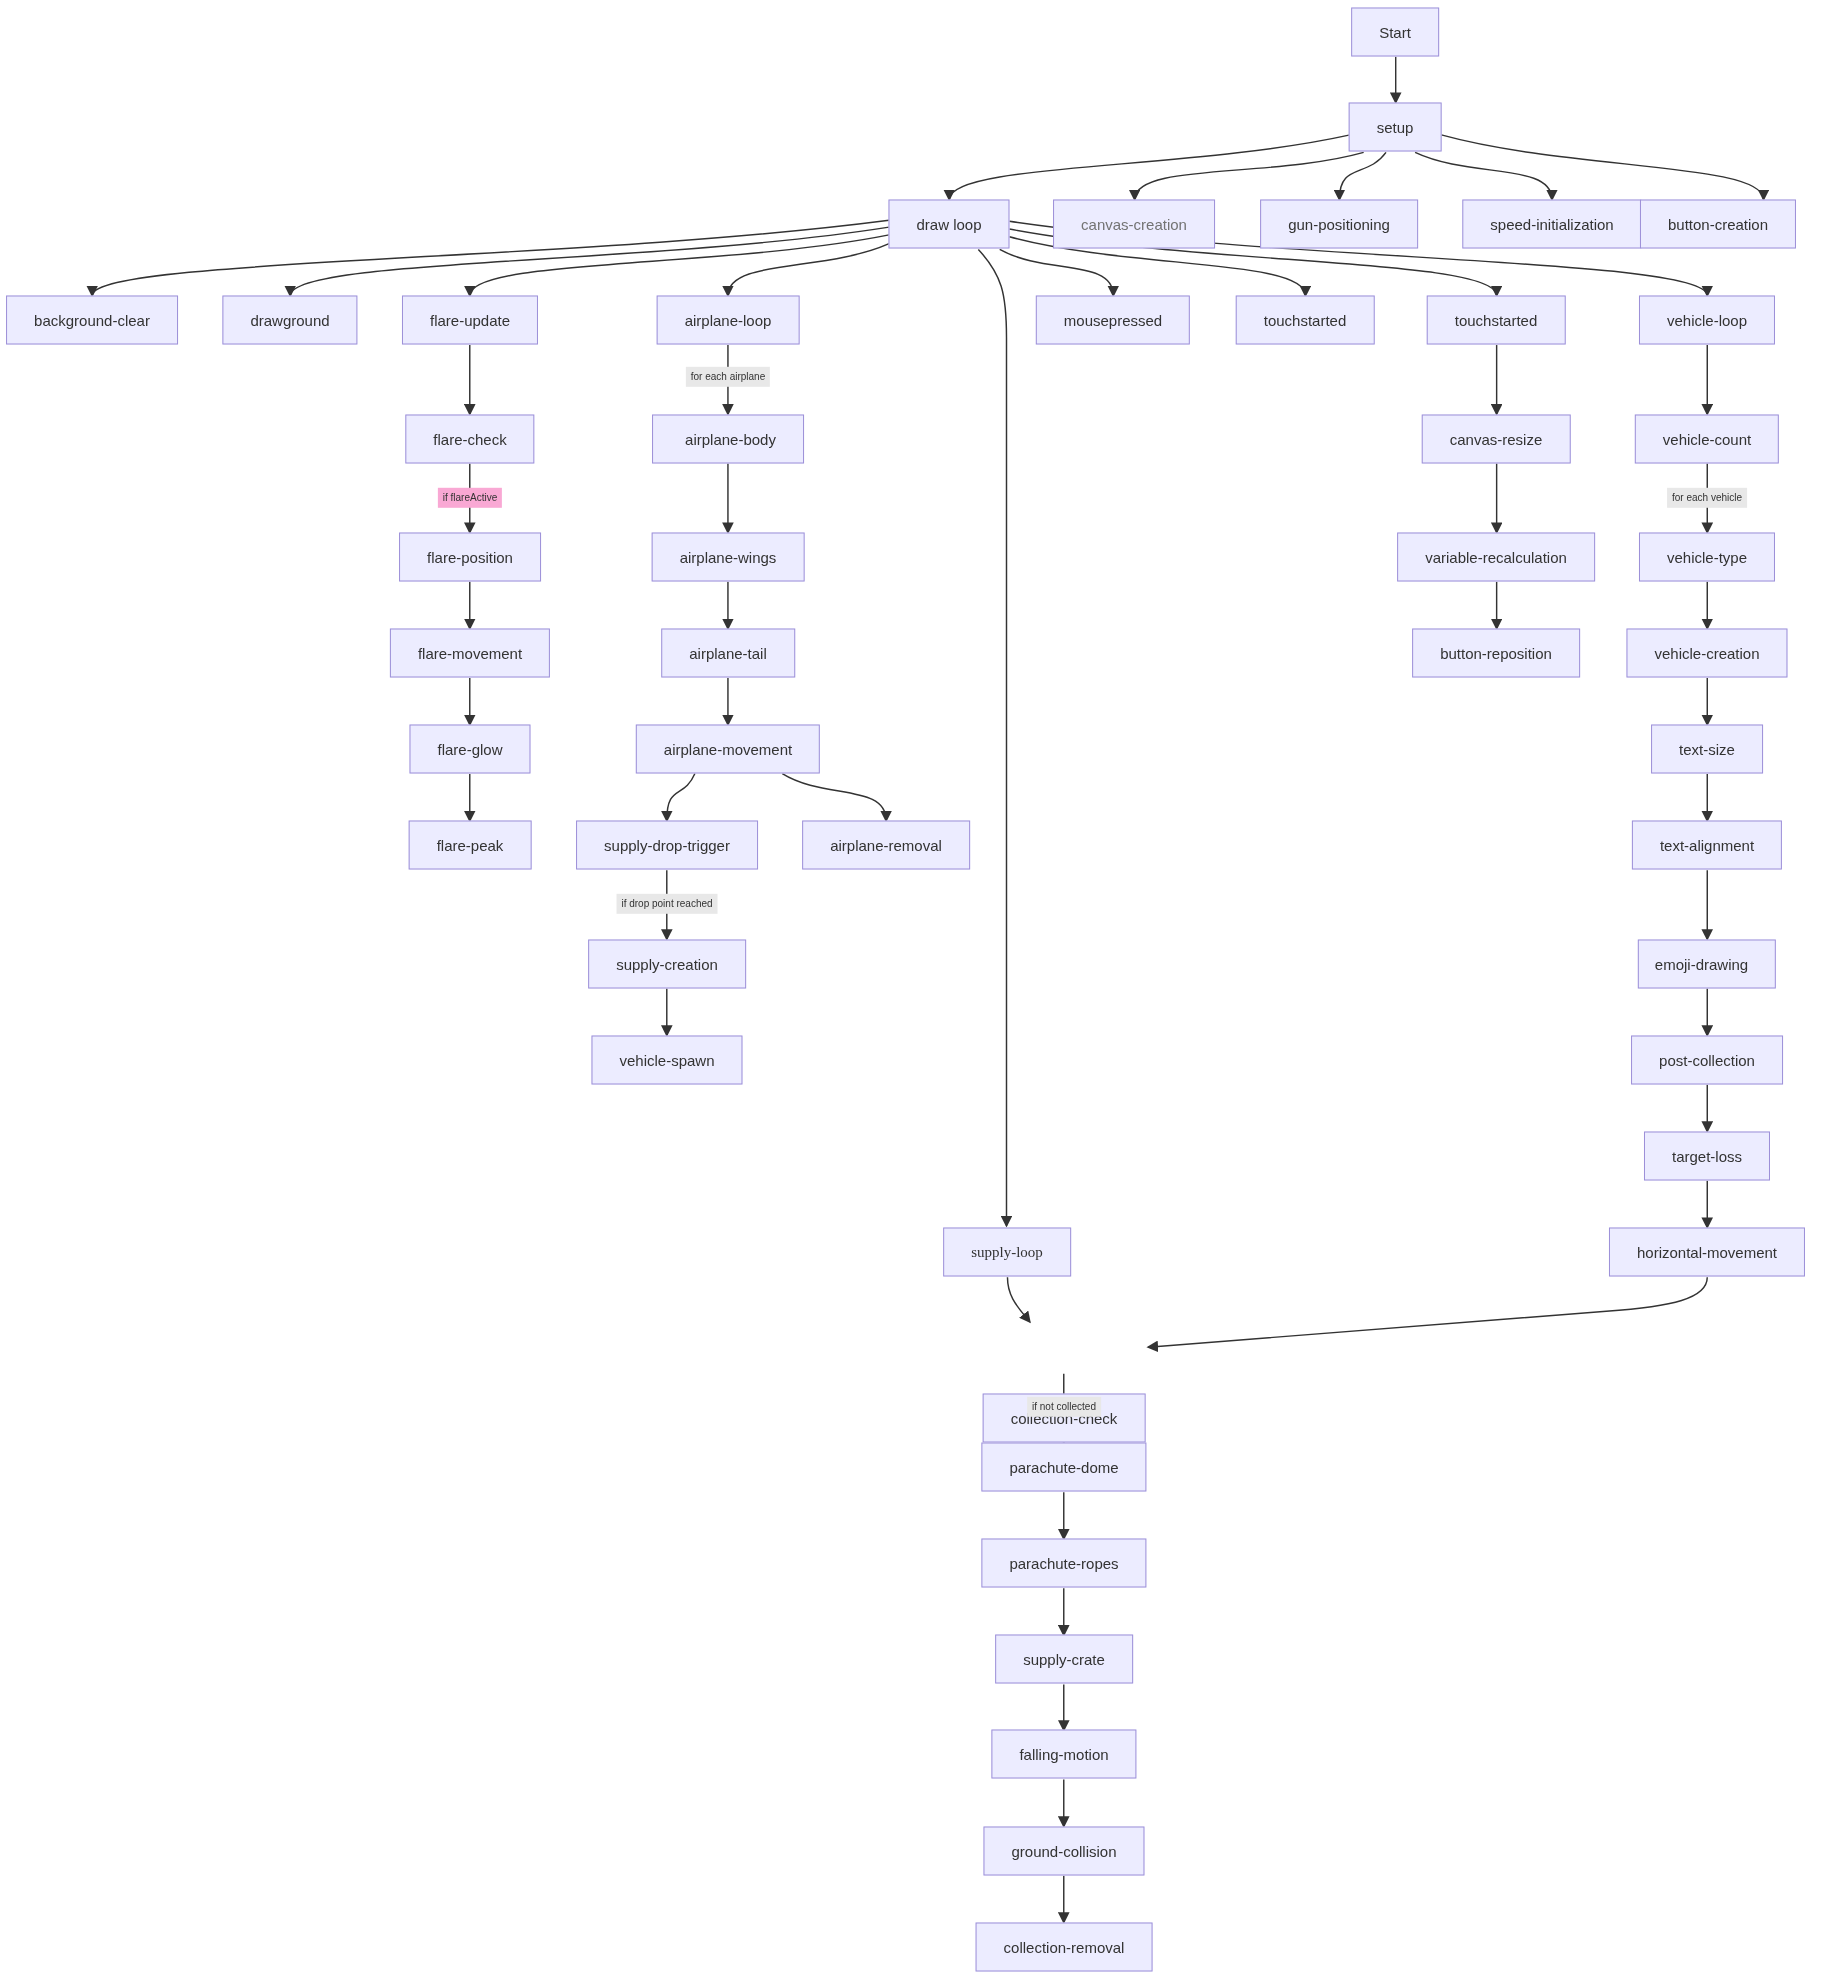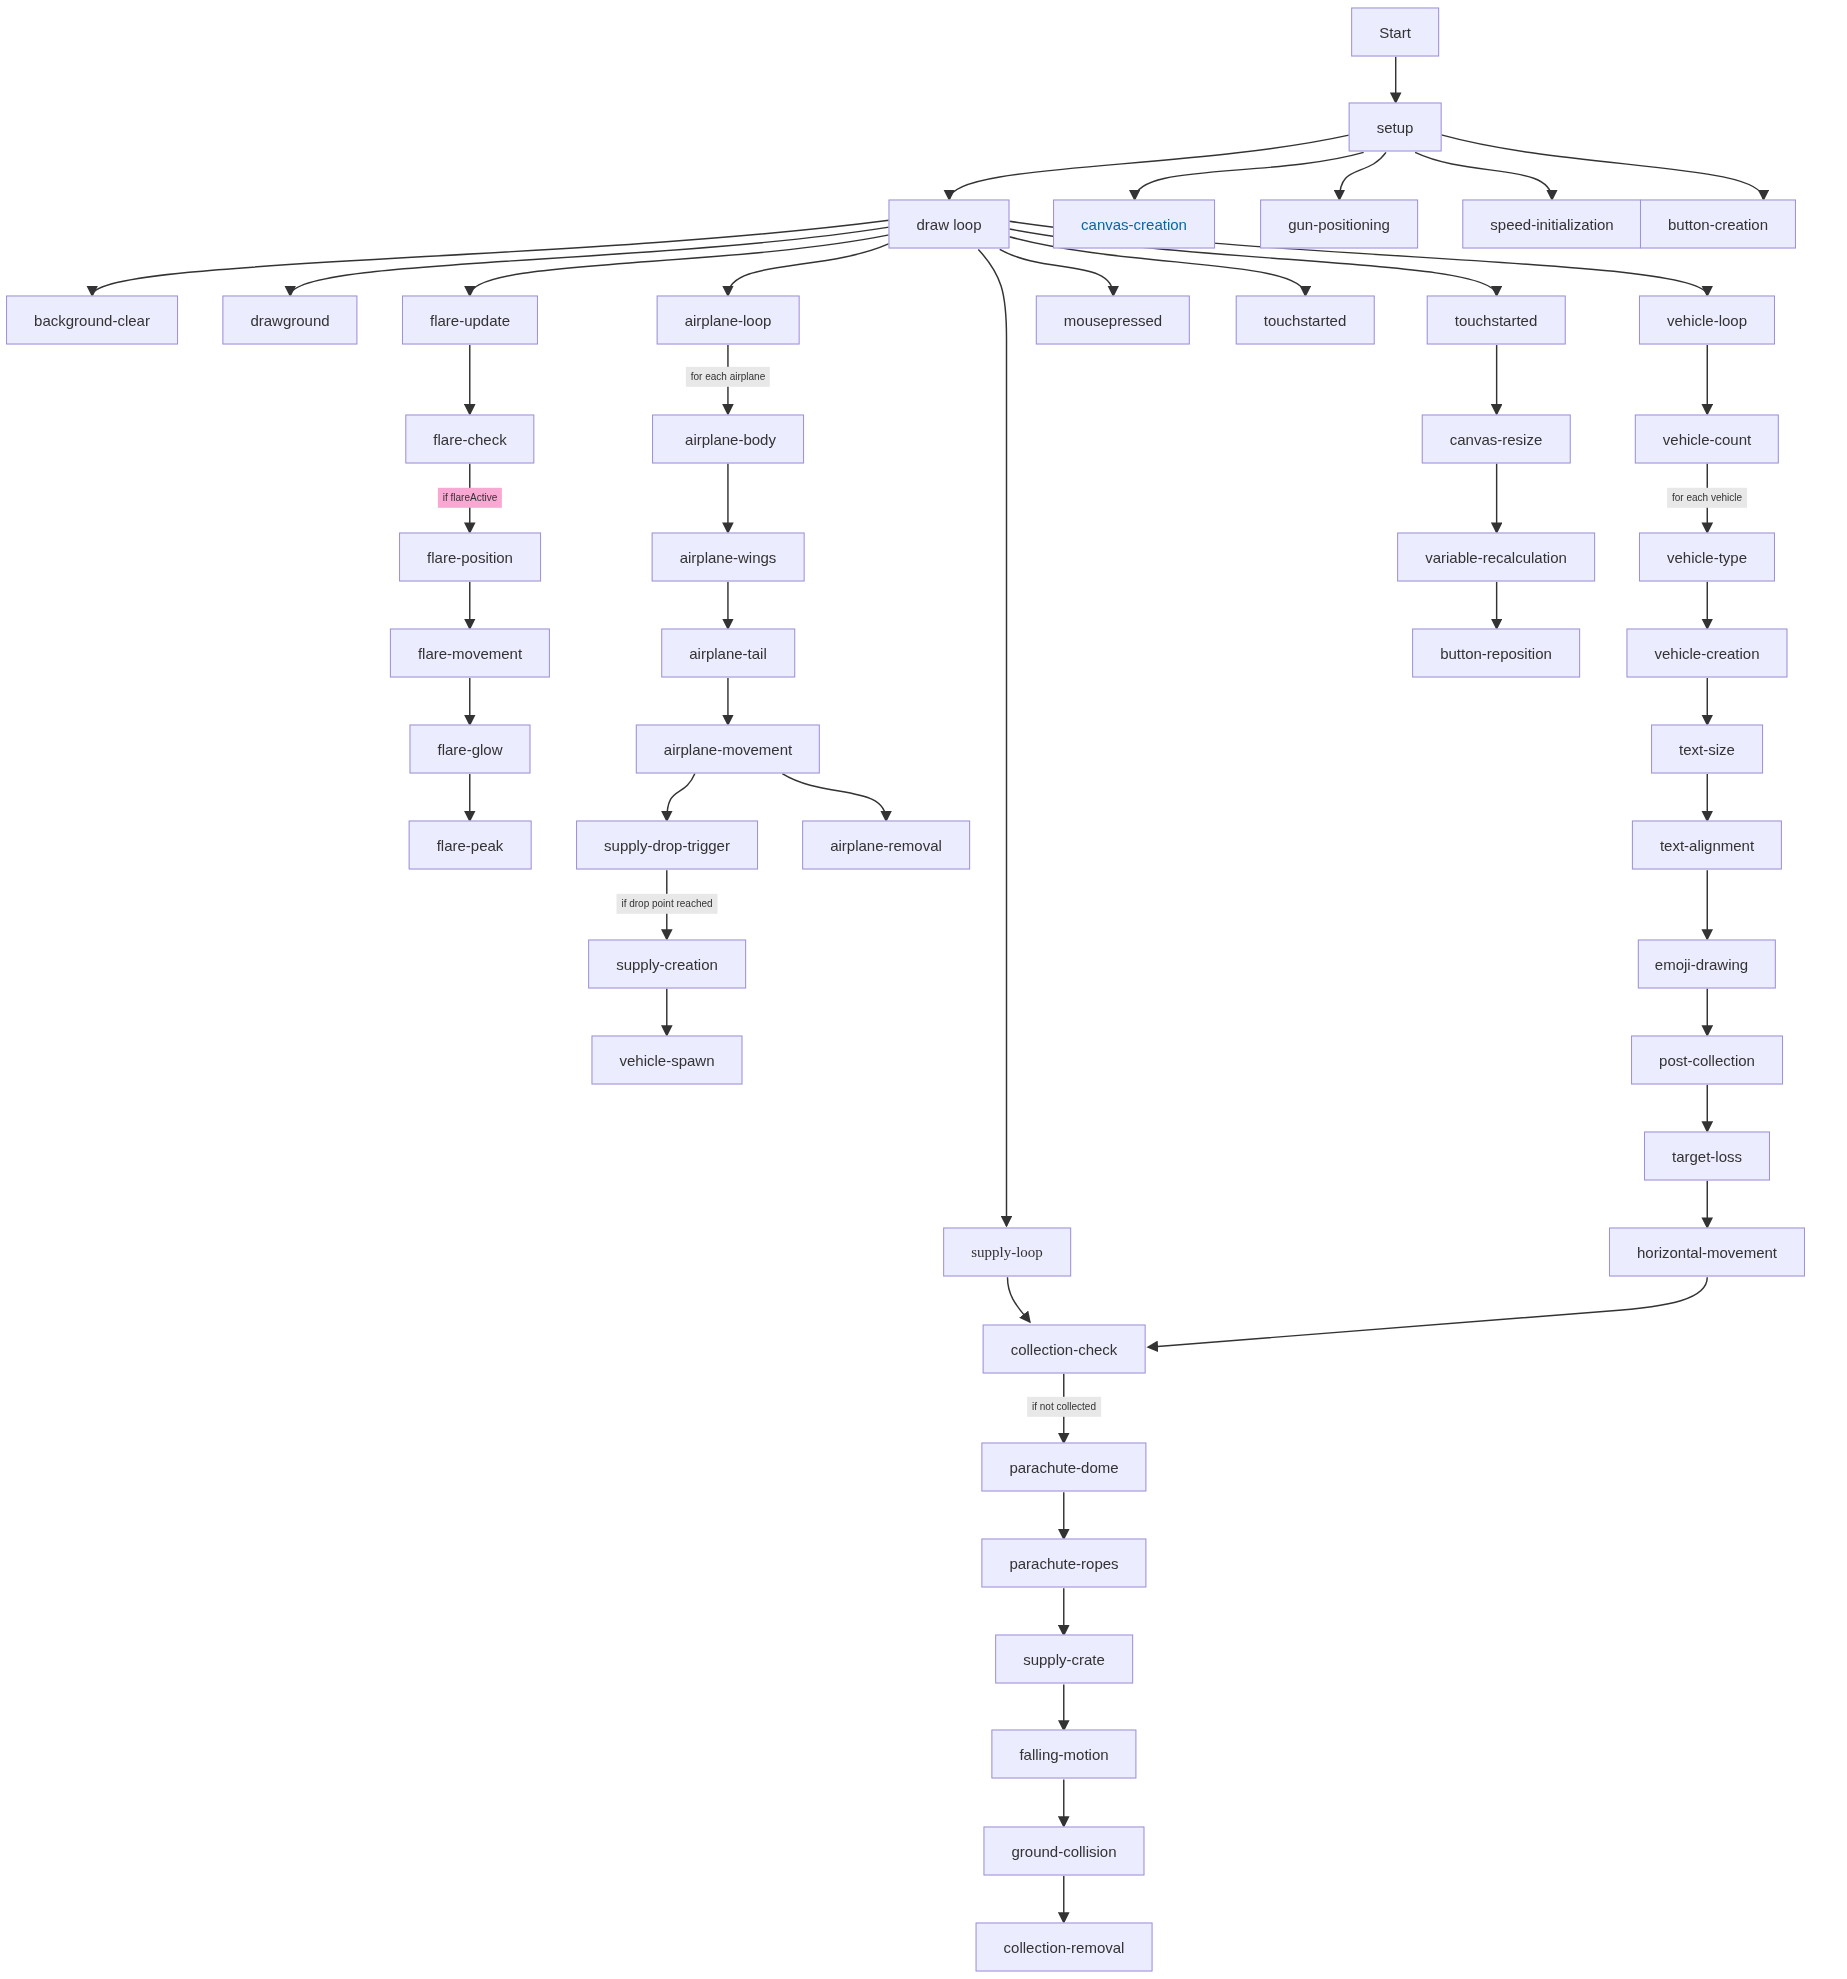--- a/index.html
+++ b/index.html
@@ -94,21 +94,21 @@
         <path d="M1096,1537.5 L1096,1585.5" fill="none" stroke="#333333" stroke-width="1.5" marker-end="url(#arrow)"></path>
         <path d="M1096,1636.5 L1096,1684.5" fill="none" stroke="#333333" stroke-width="1.5" marker-end="url(#arrow)"></path>
         <path d="M1096,1735.5 L1096,1782.5" fill="none" stroke="#333333" stroke-width="1.5" marker-end="url(#arrow)"></path>
         <path d="M1096,1833.5 L1096,1881.5" fill="none" stroke="#333333" stroke-width="1.5" marker-end="url(#arrow)"></path>
         <path d="M1096,1932.5 L1096,1980.5" fill="none" stroke="#333333" stroke-width="1.5" marker-end="url(#arrow)"></path>
       </g>
   </svg>
 <div class="node" style="left: 1395px; top: 32px; background: rgb(236, 236, 255); border-color: rgb(156, 143, 216); color: rgb(51, 51, 51);">Start</div>
     <div class="node" style="left: 1395px; top: 127px; background: rgb(236, 236, 255); border-color: rgb(156, 143, 216); color: rgb(51, 51, 51);">setup</div>
     <div class="node" style="left: 949px; top: 224px; background: rgb(236, 236, 255); border-color: rgb(156, 143, 216); color: rgb(51, 51, 51);">draw loop</div>
-    <div class="node" style="left: 1134px; top: 224px; background: rgb(236, 236, 255); border-color: rgb(156, 143, 216); color: #0369a1;">canvas-creation</div>
+    <div class="node" style="left: 1134px; top: 224px; background: rgb(236, 236, 255); border-color: rgb(156, 143, 216); color: #737373;">canvas-creation</div>
     <div class="node" style="left: 1339px; top: 224px; background: rgb(236, 236, 255); border-color: rgb(156, 143, 216); color: rgb(51, 51, 51);">gun-positioning</div>
     <div class="node" style="left: 1552px; top: 224px; background: rgb(236, 236, 255); border-color: rgb(156, 143, 216); color: rgb(51, 51, 51);">speed-initialization</div>
     <div class="node" style="left: 1718px; top: 224px; background: rgb(236, 236, 255); border-color: rgb(156, 143, 216); color: rgb(51, 51, 51);">button-creation</div>
     <div class="node" style="left: 92px; top: 320px; background: rgb(236, 236, 255); border-color: rgb(156, 143, 216); color: rgb(51, 51, 51);">background-clear</div>
     <div class="node" style="left: 290px; top: 320px; background: rgb(236, 236, 255); border-color: rgb(156, 143, 216); color: rgb(51, 51, 51);">drawground</div>
     <div class="node" style="left: 470px; top: 320px; background: rgb(236, 236, 255); border-color: rgb(156, 143, 216); color: rgb(51, 51, 51);">flare-update</div>
     <div class="node" style="left: 728px; top: 320px; background: rgb(236, 236, 255); border-color: rgb(156, 143, 216); color: rgb(51, 51, 51);">airplane-loop</div>
     <div class="node" style="left: 1113px; top: 320px; background: rgb(236, 236, 255); border-color: rgb(156, 143, 216); color: rgb(51, 51, 51);">mousepressed</div>
     <div class="node" style="left: 1305px; top: 320px; background: rgb(236, 236, 255); border-color: rgb(156, 143, 216); color: rgb(51, 51, 51);">touchstarted</div>
     <div class="node" style="left: 1496px; top: 320px; background: rgb(236, 236, 255); border-color: rgb(156, 143, 216); color: rgb(51, 51, 51);">touchstarted</div>
@@ -132,21 +132,21 @@
     <div class="node" style="left: 1707px; top: 439px; background: rgb(236, 236, 255); border-color: rgb(156, 143, 216); color: rgb(51, 51, 51);">vehicle-count</div>
     <div class="node" style="left: 1707px; top: 557px; background: rgb(236, 236, 255); border-color: rgb(156, 143, 216); color: rgb(51, 51, 51);">vehicle-type</div>
     <div class="node" style="left: 1707px; top: 653px; background: rgb(236, 236, 255); border-color: rgb(156, 143, 216); color: rgb(51, 51, 51);">vehicle-creation</div>
     <div class="node" style="left: 1707px; top: 749px; background: rgb(236, 236, 255); border-color: rgb(156, 143, 216); color: rgb(51, 51, 51);">text-size</div>
     <div class="node" style="left: 1707px; top: 845px; background: rgb(236, 236, 255); border-color: rgb(156, 143, 216); color: rgb(51, 51, 51);">text-alignment</div>
     <div class="node" style="left: 1707px; top: 964px; background: rgb(236, 236, 255); border-color: rgb(156, 143, 216); color: rgb(51, 51, 51); padding-left: 16px;">emoji-drawing</div>
     <div class="node" style="left: 1707px; top: 1060px; background: rgb(236, 236, 255); border-color: rgb(156, 143, 216); color: rgb(51, 51, 51);">post-collection</div>
     <div class="node" style="left: 1707px; top: 1156px; background: rgb(236, 236, 255); border-color: rgb(156, 143, 216); color: rgb(51, 51, 51);">target-loss</div>
     <div class="node" style="left: 1707px; top: 1252px; background: rgb(236, 236, 255); border-color: rgb(156, 143, 216); color: rgb(51, 51, 51);">horizontal-movement</div>
     <div class="node" style="left: 1007px; top: 1252px; background: rgb(236, 236, 255); border-color: rgb(156, 143, 216); color: rgb(51, 51, 51); font-family: Liberation Serif, serif;">supply-loop</div>
-    <div class="node" style="left: 1064px; top: 1349px; background: rgb(236, 236, 255); border-color: rgb(156, 143, 216); color: rgb(51, 51, 51); text-align: right;">collection-check</div>
+    <div class="node" style="left: 1064px; top: 1418px; background: rgb(236, 236, 255); border-color: rgb(156, 143, 216); color: rgb(51, 51, 51); text-align: right;">collection-check</div>
     <div class="node" style="left: 1064px; top: 1467px; background: rgb(236, 236, 255); border-color: rgb(156, 143, 216); color: rgb(51, 51, 51);">parachute-dome</div>
     <div class="node" style="left: 1064px; top: 1563px; background: rgb(236, 236, 255); border-color: rgb(156, 143, 216); color: rgb(51, 51, 51);">parachute-ropes</div>
     <div class="node" style="left: 1064px; top: 1659px; background: rgb(236, 236, 255); border-color: rgb(156, 143, 216); color: rgb(51, 51, 51);">supply-crate</div>
     <div class="node" style="left: 1064px; top: 1754px; background: rgb(236, 236, 255); border-color: rgb(156, 143, 216); color: rgb(51, 51, 51);">falling-motion</div>
     <div class="node" style="left: 1064px; top: 1851px; background: rgb(236, 236, 255); border-color: rgb(156, 143, 216); color: rgb(51, 51, 51);">ground-collision</div>
     <div class="node" style="left: 1064px; top: 1947px; background: rgb(236, 236, 255); border-color: rgb(156, 143, 216); color: rgb(51, 51, 51);">collection-removal</div>
     <div class="edge-label" style="left: 728px; top: 377px; background: rgb(232, 232, 232); color: rgb(51, 51, 51);">for each airplane</div>
     <div class="edge-label" style="left: 470px; top: 498px; background: #f9a8d4; color: rgb(51, 51, 51);">if flareActive</div>
     <div class="edge-label" style="left: 1707px; top: 498px; background: rgb(232, 232, 232); color: rgb(51, 51, 51);">for each vehicle</div>
     <div class="edge-label" style="left: 667px; top: 904px; background: rgb(232, 232, 232); color: rgb(51, 51, 51); text-align: right;">if drop point reached</div>

